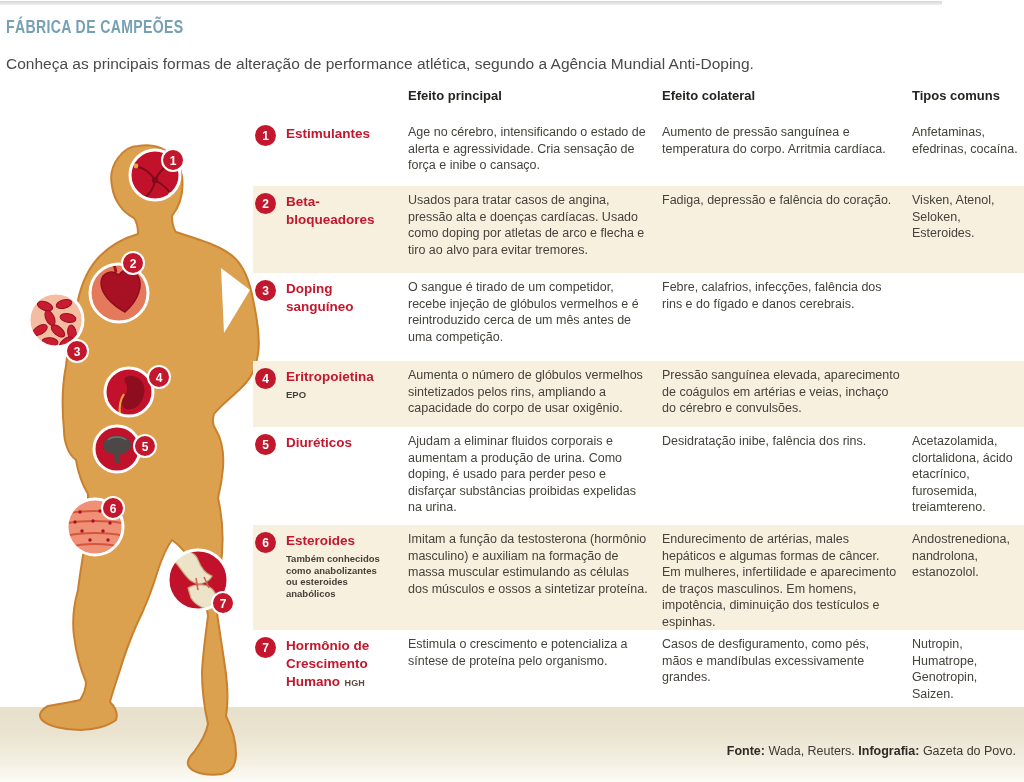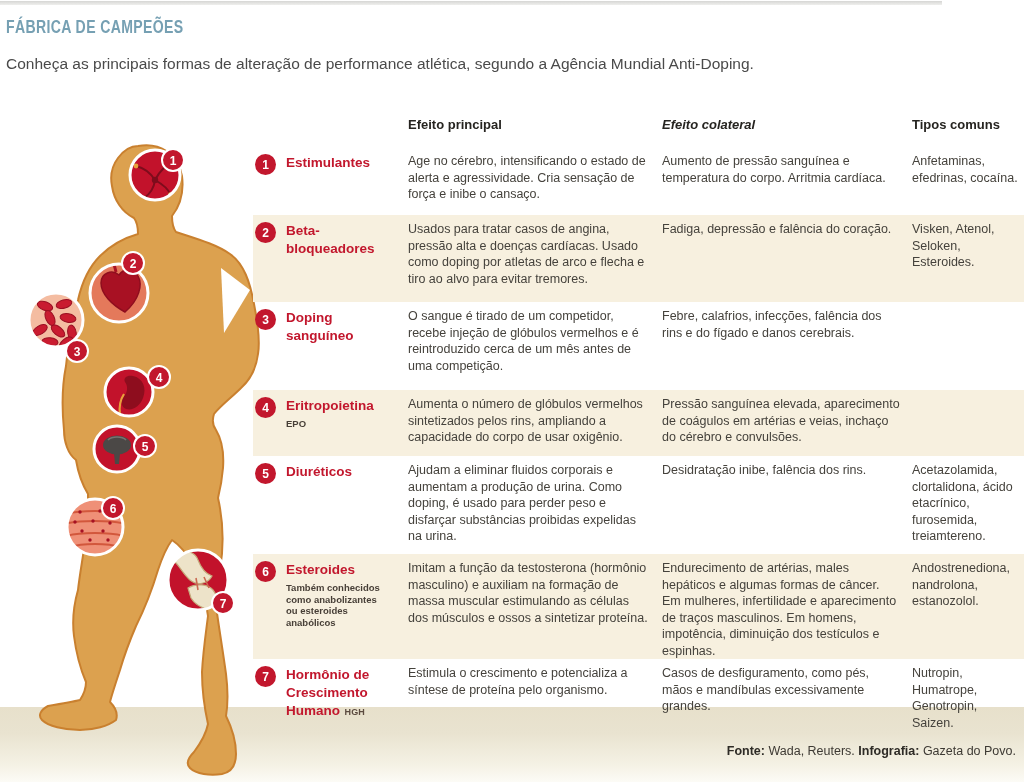--- a/index.html
+++ b/index.html
@@ -8,24 +8,24 @@
   .top-rule{position:absolute;left:0;top:1px;width:942px;height:4px;
         background:linear-gradient(180deg,#d6d6d4,#efefed);}
   .title{position:absolute;left:6px;top:16px;font-size:19px;font-weight:bold;
         color:#76a0b3;white-space:nowrap;}
   .title .squeeze{display:inline-block;transform:scaleX(.74);transform-origin:left center;
         letter-spacing:.5px;}
   .subtitle{position:absolute;left:6px;top:55px;font-size:15.5px;color:#4a4a4a;}
 
   
   .dope-table{position:absolute;left:253px;top:88px;width:771px;z-index:3;}
-  .thead{display:flex;height:30px;font-size:13px;font-weight:bold;color:#262420;margin-top:29px;}
+  .thead{display:flex;height:30px;font-size:13px;font-weight:bold;color:#262420;}
   .thead .sp{width:155px;}
   .thead .h1{width:254px;}
-  .thead .h2{width:250px;font-style:italic;}
+  .thead .h2{width:250px;}
   .thead .h3{flex:1;}
   .trow{display:flex;box-sizing:border-box;padding-top:6px;}
   .trow.alt{background:#f7f0df;}
   .badge-col{width:33px;flex:none;}
   .nbadge{width:21px;height:21px;border-radius:50%;background:#c2172d;color:#fff;
         font-size:12px;font-weight:bold;display:flex;align-items:center;justify-content:center;
         margin:1px 0 0 2px;}
   .name-col{width:122px;flex:none;padding-right:22px;box-sizing:border-box;}
   .row-name{font-size:13.5px;font-weight:bold;color:#c2172d;line-height:16px;}
   .row-abbr{font-size:9px;font-weight:bold;color:#5c4b40;letter-spacing:.2px;}

